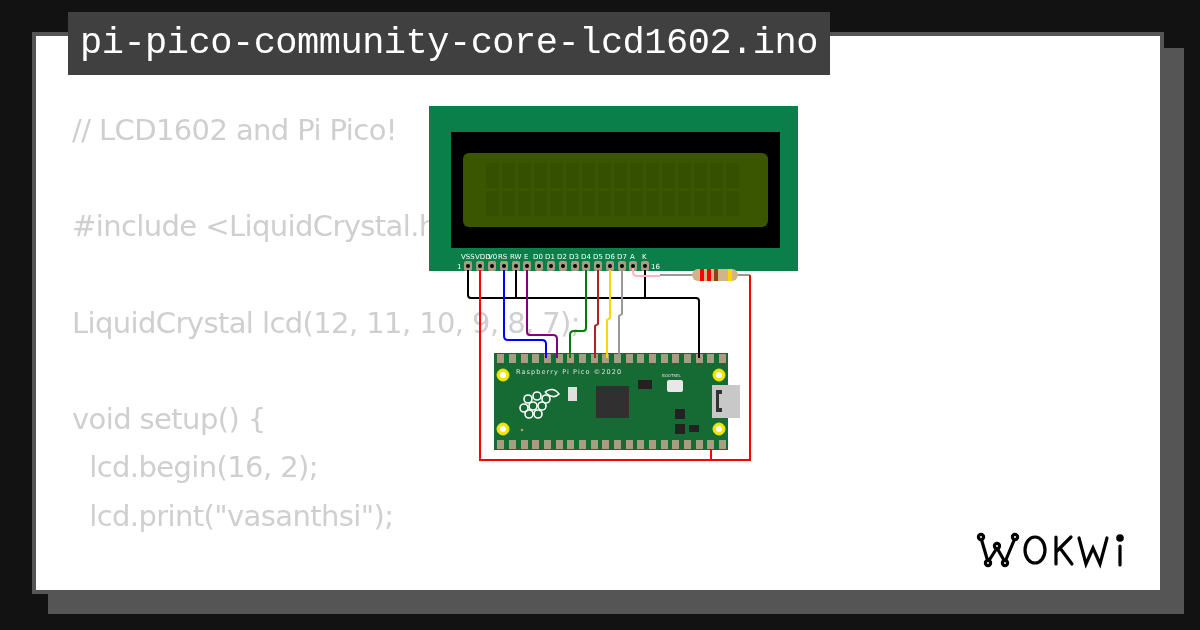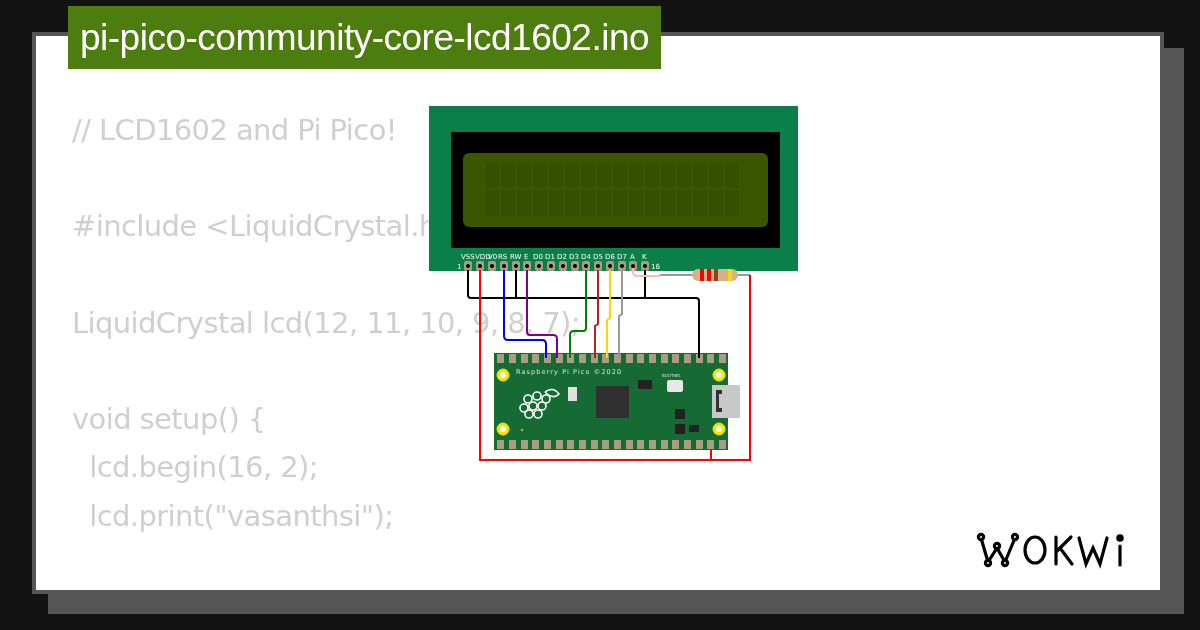--- a/index.html
+++ b/index.html
@@ -3,22 +3,22 @@
 <meta charset="utf-8">
 <style>
   html, body { margin:0; padding:0; }
   body { width:1200px; height:630px; background:#121212; position:relative; overflow:hidden;
          font-family:"DejaVu Sans", sans-serif; }
   .shadow { position:absolute; left:48px; top:48px; width:1136px; height:566px; background:#555555; }
   .card { position:absolute; left:32px; top:32px; width:1132px; height:562px; background:#ffffff;
           border:4px solid #555555; box-sizing:border-box; overflow:hidden; }
   .code { position:absolute; left:36px; top:70px; margin:0; font-family:"DejaVu Sans", sans-serif;
           font-size:29px; line-height:48.2px; color:#cfcfcf; white-space:pre; letter-spacing:-0.6px; }
-  .title { position:absolute; left:68px; top:6px; height:63px; padding:0 12px; background:#4d7c0f;
-           color:#ffffff; font-family:Liberation Sans, sans-serif; font-size:37px; line-height:63px;
+  .title { position:absolute; left:68px; top:12px; height:63px; padding:0 12px; background:#404040;
+           color:#ffffff; font-family:Liberation Mono, monospace; font-size:37px; line-height:63px;
            letter-spacing:-0.5px; box-sizing:border-box; }
   .circuit { position:absolute; left:0; top:0; }
   .logo { position:absolute; left:975px; top:528px; }
 </style>
 </head>
 <body>
 
 <div class="shadow"></div>
 <div class="card">
   <pre class="code"><span>// LCD1602 and Pi Pico!</span>

